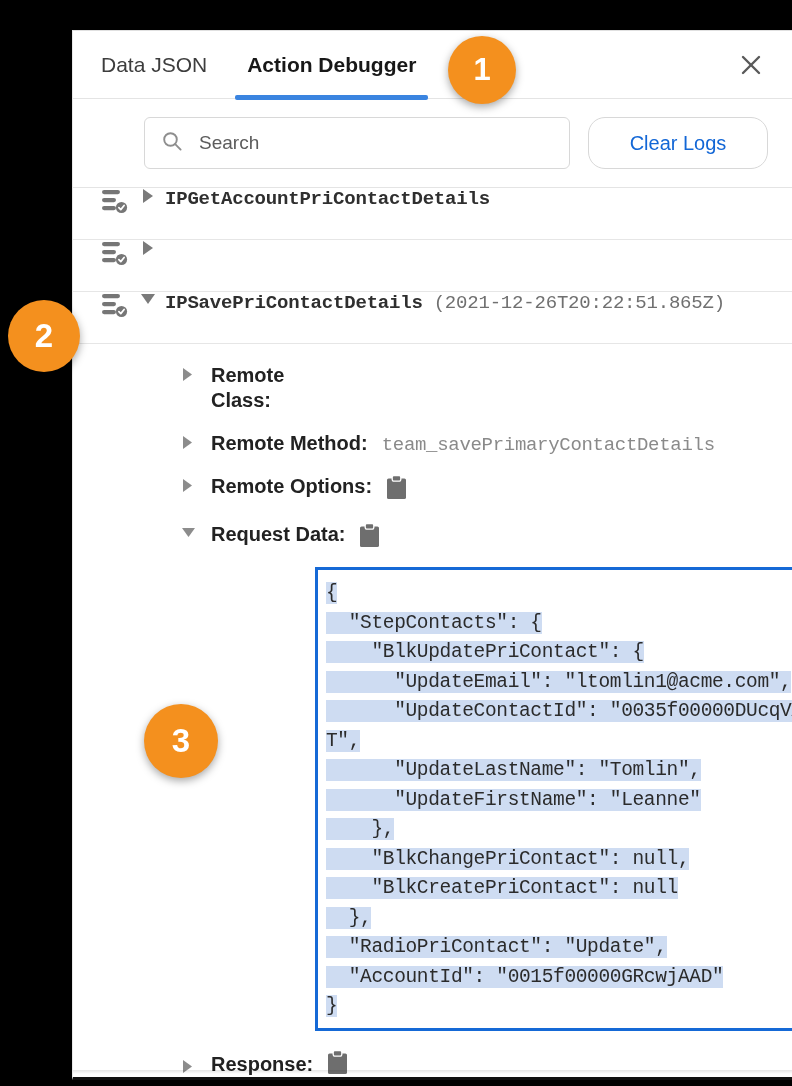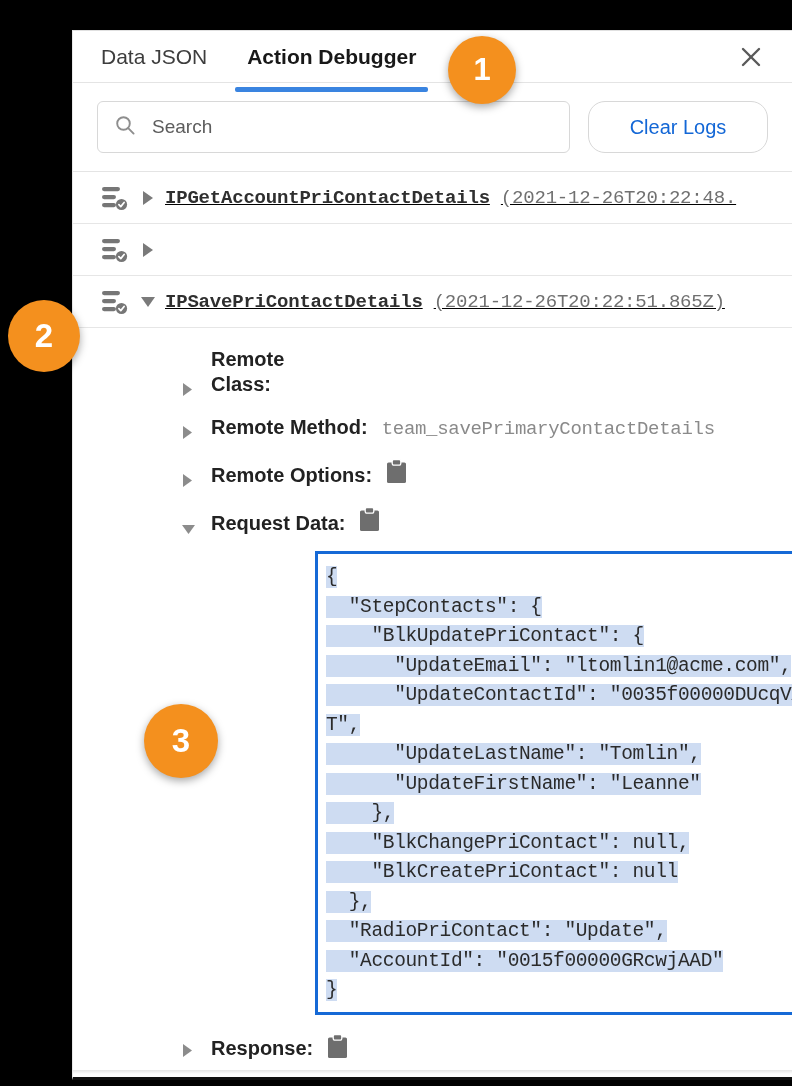--- a/index.html
+++ b/index.html
@@ -27,21 +27,21 @@
   #card::after{
     content:"";
     position:absolute;left:0;right:0;bottom:3px;height:4px;
     background:linear-gradient(to bottom,rgba(0,0,0,0.10),rgba(0,0,0,0));
     pointer-events:none;
   }
 
   
   .tabbar{
     position:relative;
-    height:52px;
+    height:68px;
     border-bottom:1px solid #e4e4e4;
     display:flex;align-items:center;
     padding:0 0 0 28px;
     box-sizing:border-box;
   }
   .tab{
     font-size:21px;
     color:#3d3d3d;
     padding:0 0 0 0;
     margin-right:40px;
@@ -69,21 +69,21 @@
     transform:translateY(-50%);
     width:34px;height:34px;
     display:flex;align-items:center;justify-content:center;
     cursor:pointer;
   }
 
   
   .searchrow{
     display:flex;
     align-items:flex-end;
-    padding:18px 24px 18px 24px;
+    padding:18px 24px 18px 71px;
     gap:18px;
     border-bottom:1px solid #e4e4e4;
     box-sizing:border-box;
   }
   .searchbox{
     flex:1;
     height:52px;
     border:1px solid #d8d8d8;
     border-radius:6px;
     display:flex;align-items:center;
@@ -111,29 +111,28 @@
     font-size:20px;
     font-family:"Liberation Sans", sans-serif;
     cursor:pointer;
     padding:0 22px;
     white-space:nowrap;
   }
 
   
   .logrow{
     display:flex;
-    align-items:center;
+    align-items:flex-start;
     height:52px;
     padding:0 0 0 28px;
     border-bottom:1px solid #e6e6e6;
     box-sizing:border-box;
     white-space:nowrap;
     overflow:hidden;
     cursor:pointer;
-    text-decoration:underline;
   }
   .logicon{width:30px;height:26px;flex:0 0 auto;}
   .caret{
     width:34px;flex:0 0 auto;
     display:flex;align-items:center;justify-content:center;
     cursor:pointer;
   }
   .logname{
     font-family:"Liberation Mono", monospace;
     font-weight:bold;
@@ -146,21 +145,21 @@
     font-size:19px;
     color:#707070;
     margin-left:11px;
     letter-spacing:-0.2px;
   }
 
   
   .detail{padding:10px 0 0 0;}
   .drow{
     display:flex;
-    align-items:flex-end;
+    align-items:flex-start;
     padding:9px 0 9px 108px;
   }
   .dcaret{
     width:30px;flex:0 0 auto;
     padding-top:4px;
     display:flex;align-items:flex-start;justify-content:flex-start;
     cursor:pointer;
   }
   .dlabel{
     font-size:20px;
@@ -266,21 +265,20 @@
         <circle cx="20.5" cy="19.5" r="5.6" fill="#767676"></circle>
         <path d="M17.9 19.6 L19.8 21.6 L23.1 17.5" fill="none" stroke="#ffffff" stroke-width="1.7" stroke-linecap="round" stroke-linejoin="round"></path>
       </svg>
     </span>
     <span class="caret">
       <svg width="14" height="16" viewBox="0 0 14 16" aria-hidden="true">
           <path d="M2 1 L12 8 L2 15 Z" fill="#7a7a7a"></path>
         </svg>
     </span>
     <span class="logname">IPGetAccountPriContactDetails</span>
-    <span class="logtime">(2021-12-26T20:22:48.</span>
   </div>
 
   <div class="logrow">
     <span class="logicon">
       <svg width="30" height="26" viewBox="0 0 30 26" aria-hidden="true">
         <rect x="1" y="2" width="18" height="4.2" rx="2.1" fill="#767676"></rect>
         <rect x="1" y="10" width="14" height="4.2" rx="2.1" fill="#767676"></rect>
         <rect x="1" y="18" width="14" height="4.2" rx="2.1" fill="#767676"></rect>
         <circle cx="20.5" cy="19.5" r="5.6" fill="#767676"></circle>
         <path d="M17.9 19.6 L19.8 21.6 L23.1 17.5" fill="none" stroke="#ffffff" stroke-width="1.7" stroke-linecap="round" stroke-linejoin="round"></path>

